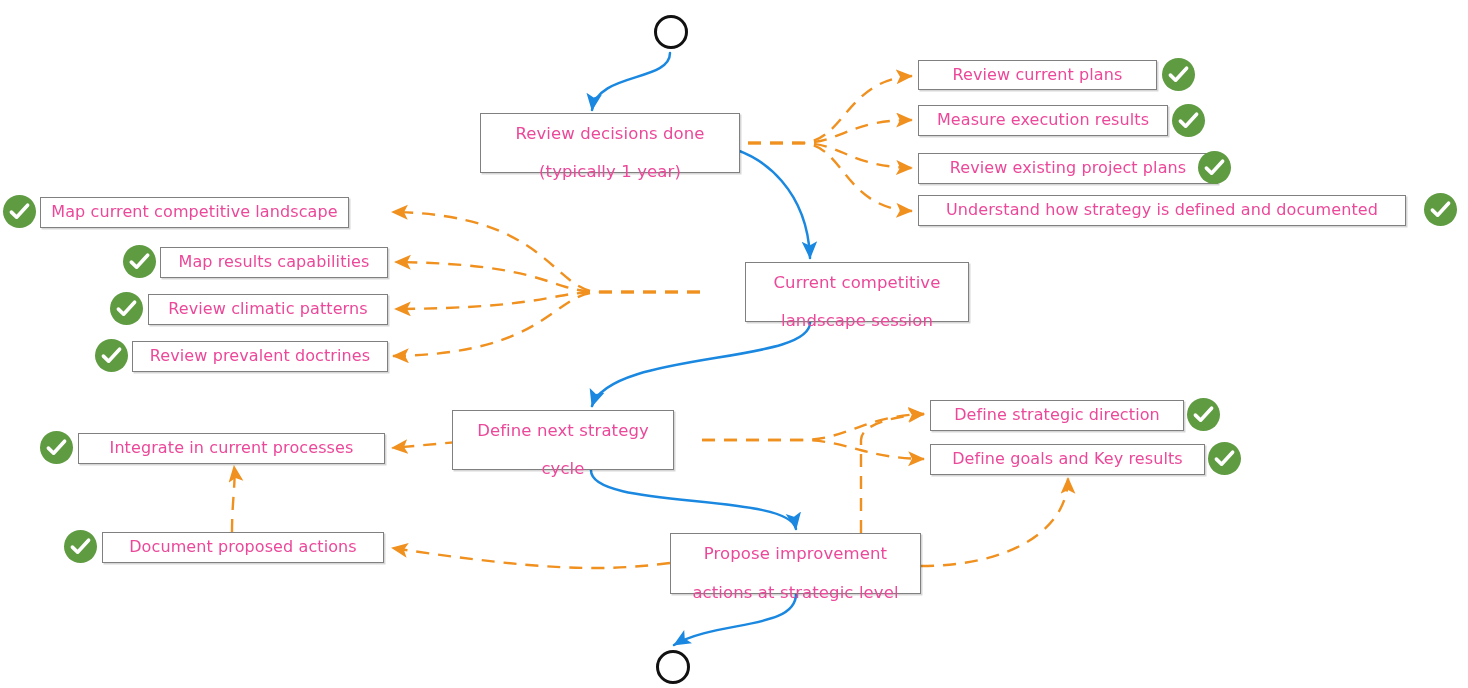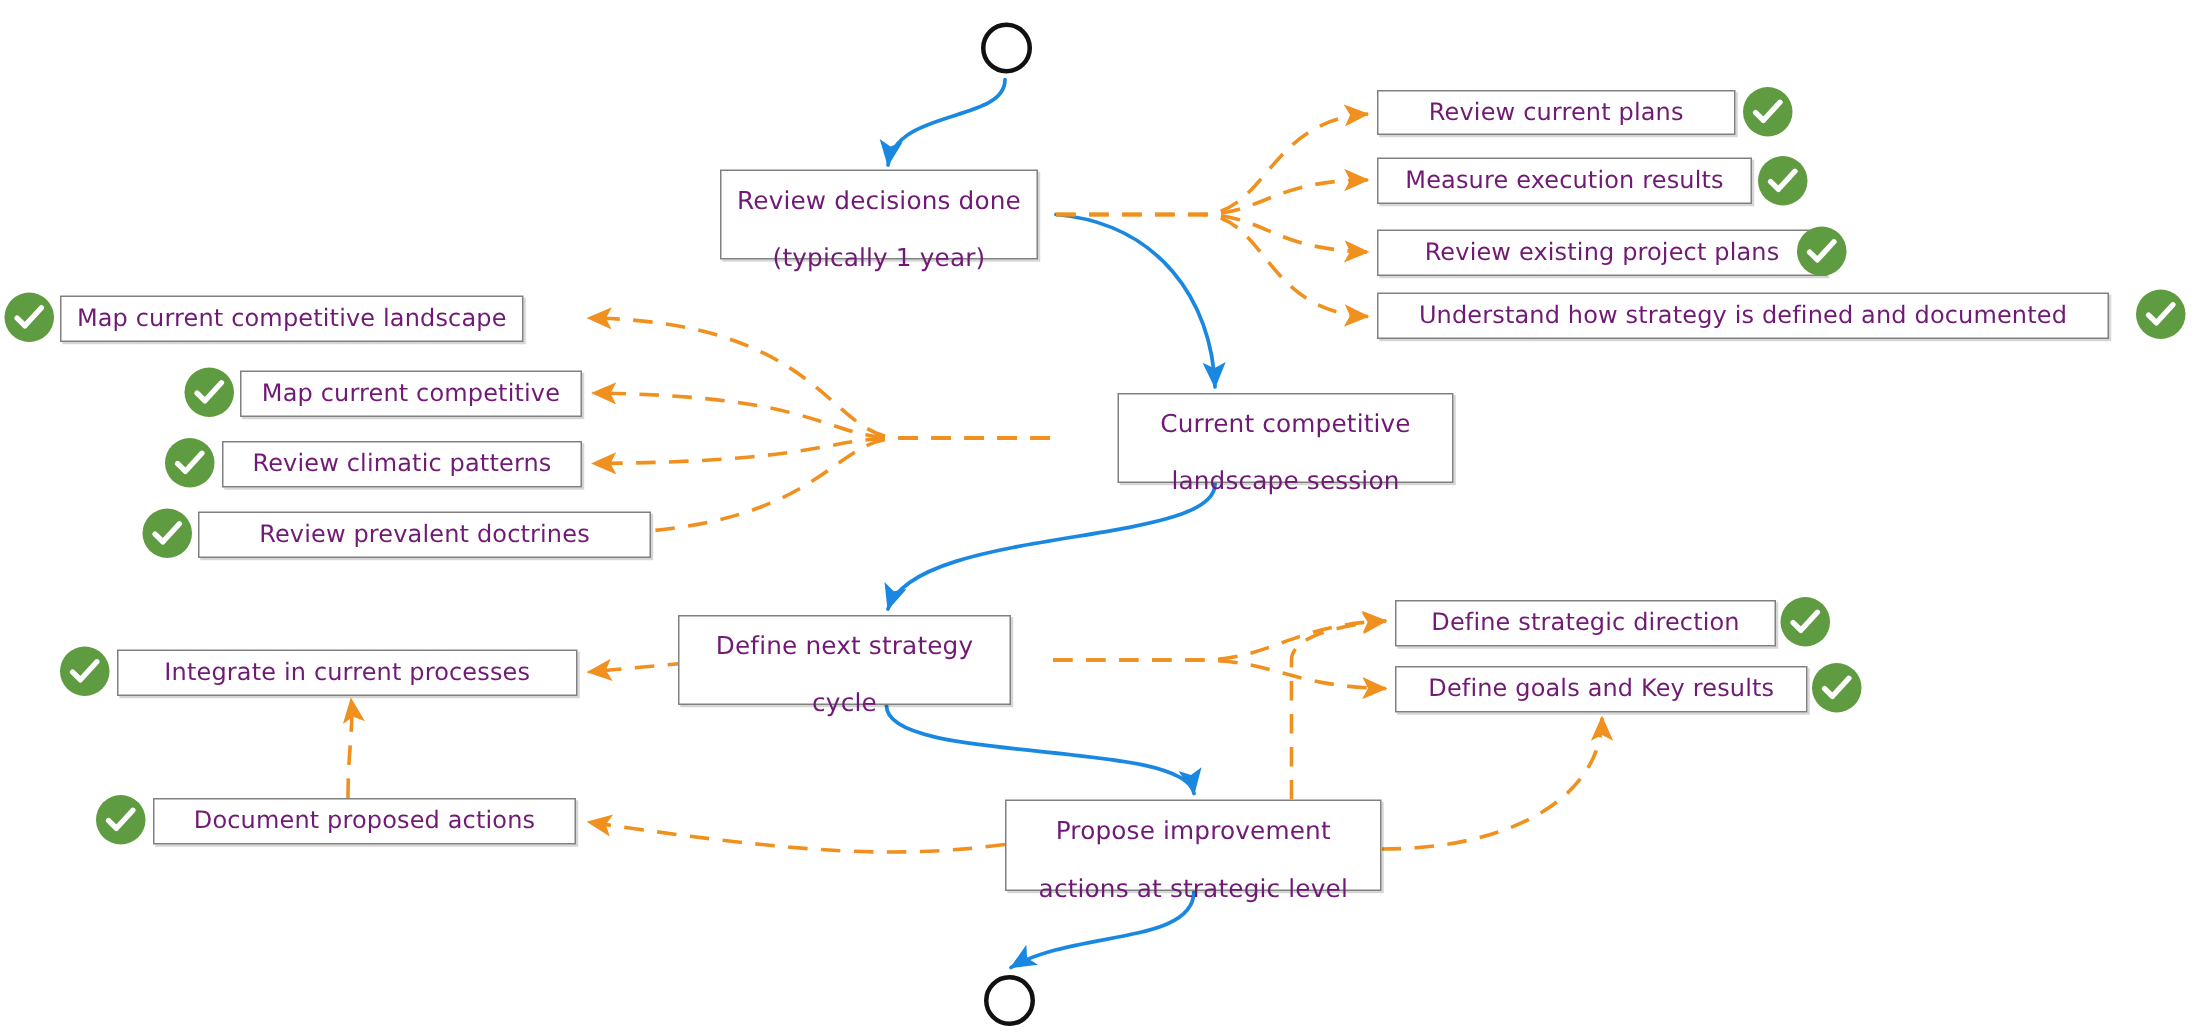--- a/index.html
+++ b/index.html
@@ -7,21 +7,21 @@
   #stage{position:relative;width:1468px;height:688px;background:#ffffff;overflow:hidden;}
   #wires{position:absolute;left:0;top:0;width:1468px;height:688px;}
   .node{
     position:absolute;
     box-sizing:border-box;
     background:#ffffff;
     border:1.6px solid #808080;
     box-shadow:1.5px 1.5px 0 rgba(0,0,0,0.16);
     display:flex;align-items:center;justify-content:center;
     text-align:center;
-    color:#701a75;
+    color:#ec4899;
     font-family:"DejaVu Sans", sans-serif;
     letter-spacing:.1px;
     line-height:1.18;
     z-index:3;
   }
   .node .txt{display:block;padding:0 7px;white-space:pre-line;}
   .main{font-size:16.5px;}
   .leaf{font-size:16px;}
   .check{
     position:absolute;
@@ -85,21 +85,21 @@
 
       <path d="M921,566 C1010,566 1068,530 1068,478" marker-end="url(#ar-orange)"></path>
 
       <path d="M232,532 C232,500 236,482 234,466" marker-end="url(#ar-orange)"></path>
     </g>
   </svg>
 
   <div class="term" style="left:654px;top:15px;"></div>
   <div class="term" style="left:656px;top:650px;"></div>
 
-  <div class="node main" style="left:480px;top:113px;width:212px;height:60px;">
+  <div class="node main" style="left:480px;top:113px;width:260px;height:60px;">
     <span class="txt">
       <span>Review decisions done</span><br>
       <span>(typically 1 year)</span>
     </span>
   </div>
 
   <div class="node main" style="left:700px;top:262px;width:224px;height:60px;margin-left:45px;">
     <span class="txt">
       <span>Current competitive</span><br>
       <span>landscape session</span>
@@ -129,26 +129,26 @@
   <div class="node leaf" style="left:918px;top:153px;width:300px;height:31px;">
     <span class="txt">Review existing project plans</span>
   </div>
   <div class="node leaf" style="left:918px;top:195px;width:488px;height:31px;">
     <span class="txt">Understand how strategy is defined and documented</span>
   </div>
   <div class="node leaf" style="left:40px;top:197px;width:309px;height:31px;">
     <span class="txt">Map current competitive landscape</span>
   </div>
   <div class="node leaf" style="left:160px;top:247px;width:228px;height:31px;">
-    <span class="txt">Map current competitive</span>
+    <span class="txt">Map results capabilities</span>
   </div>
   <div class="node leaf" style="left:148px;top:294px;width:240px;height:31px;">
     <span class="txt">Review climatic patterns</span>
   </div>
-  <div class="node leaf" style="left:132px;top:341px;width:302px;height:31px;">
+  <div class="node leaf" style="left:132px;top:341px;width:256px;height:31px;">
     <span class="txt">Review prevalent doctrines</span>
   </div>
   <div class="node leaf" style="left:930px;top:400px;width:254px;height:31px;">
     <span class="txt">Define strategic direction</span>
   </div>
   <div class="node leaf" style="left:930px;top:444px;width:275px;height:31px;">
     <span class="txt">Define goals and Key results</span>
   </div>
   <div class="node leaf" style="left:102px;top:532px;width:282px;height:31px;">
     <span class="txt">Document proposed actions</span>

